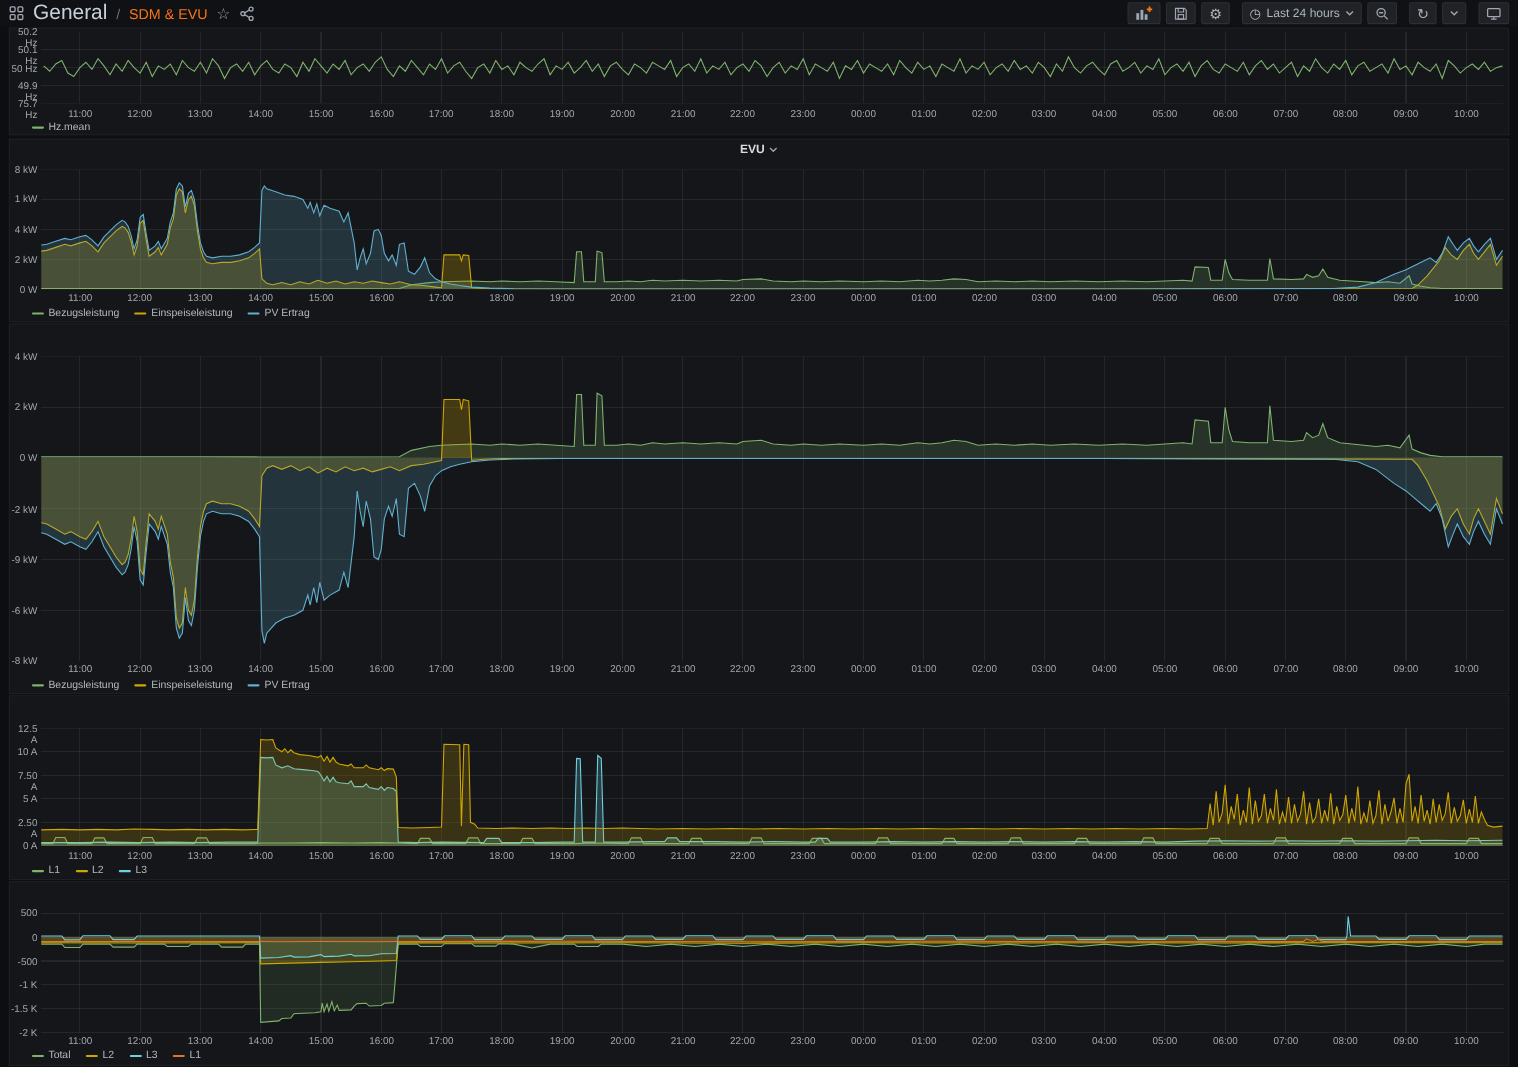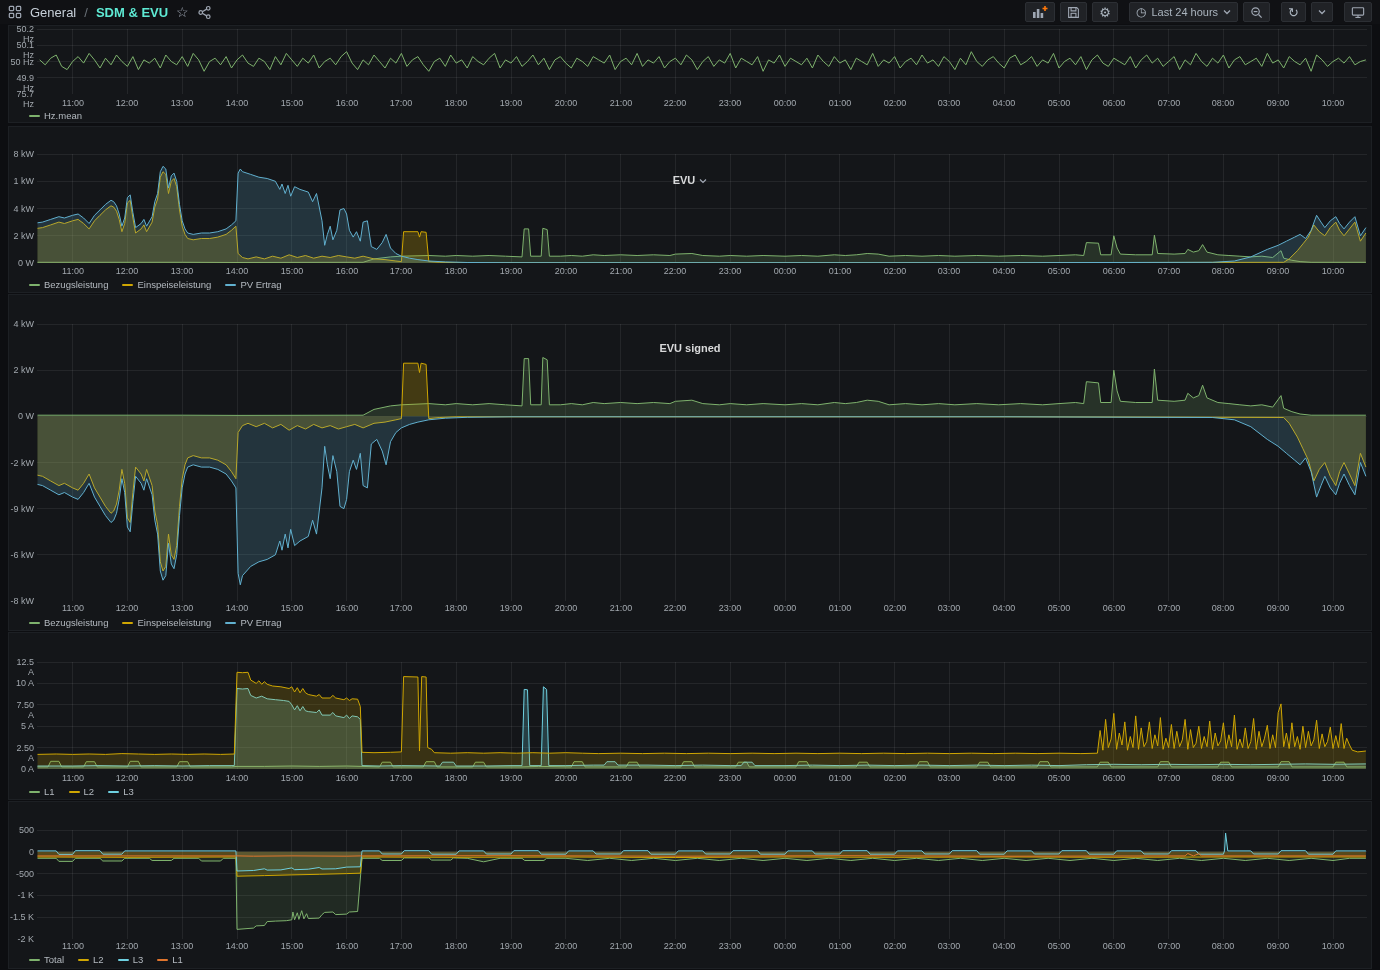--- a/index.html
+++ b/index.html
@@ -1,33 +1,33 @@
 <!DOCTYPE html>
 <html><head>
 <meta charset="utf-8">
 <style>
   html,body{margin:0;padding:0;background:#0d0e11;width:1380px;height:970px;overflow:hidden;
     font-family:"Liberation Sans",sans-serif;-webkit-font-smoothing:antialiased;}
   .topbar{position:absolute;left:0;top:0;width:1380px;height:24px;background:#101114;
     display:flex;align-items:center;justify-content:space-between;padding:0 8px;box-sizing:border-box;}
   .tb-left{display:flex;align-items:center;gap:8px;}
   .tb-icon{color:#9fa7b3;display:inline-flex;align-items:center;font-size:13px;line-height:1;}
-  .crumb-section{color:#c7d0d9;font-size:13px;cursor:pointer;}
+  .crumb-section{color:#c7d0d9;font-size:19px;cursor:pointer;}
   .crumb-sep{color:#6a7178;font-size:13px;}
-  .crumb-title{color:#5eead4;font-size:13px;font-weight:700;cursor:pointer;}
+  .crumb-title{color:#f97316;font-size:13px;font-weight:400;cursor:pointer;}
   .tb-right{display:flex;align-items:center;gap:5px;}
   .tb-btn{height:20px;background:#202226;border:1px solid #2c2f34;border-radius:2px;
     color:#aab4be;display:inline-flex;align-items:center;gap:5px;padding:0 6px;font-size:11px;
     font-family:"Liberation Sans",sans-serif;cursor:pointer;line-height:1;}
   .tb-btn svg{display:block;}
   .tb-glyph{font-size:12px;line-height:1;}
   .panel{position:absolute;left:8px;width:1364px;background:#141619;border:1px solid #1d2024;
     box-sizing:border-box;}
   .ptitle{position:absolute;left:0;top:3px;width:100%;text-align:center;color:#d8d9da;
-    font-size:11px;font-weight:600;cursor:pointer;margin-top:44px;}
+    font-size:11px;font-weight:600;cursor:pointer;}
   .ptitle svg{margin-left:4px;vertical-align:middle;}
   svg.plot{position:absolute;left:28px;}
   .grid{stroke:rgba(255,255,255,0.07);stroke-width:1;shape-rendering:crispEdges;}
   .ylab{position:absolute;left:0;width:25px;text-align:right;color:#a2a8ae;font-size:9px;line-height:10px;}
   .xlab{position:absolute;width:32px;text-align:center;color:#a2a8ae;font-size:9px;line-height:10px;}
   .legend{position:absolute;left:20px;display:flex;gap:14px;align-items:center;}
   .litem{display:inline-flex;align-items:center;gap:4px;color:#b4bac0;font-size:9.5px;cursor:pointer;}
   .lkey{display:inline-block;width:11px;height:2px;border-radius:1px;}
 </style>
 </head>
@@ -248,21 +248,20 @@
       <span class="xlab" style="left:1198px;top:139px">08:00</span>
       <span class="xlab" style="left:1253px;top:139px">09:00</span>
       <span class="xlab" style="left:1308px;top:139px">10:00</span>
       <div class="legend" style="top:152px">
         <span class="litem"><span class="lkey" style="background:#7eb26d"></span>Bezugsleistung</span>
         <span class="litem"><span class="lkey" style="background:#cfa602"></span>Einspeiseleistung</span>
         <span class="litem"><span class="lkey" style="background:#61b0cf"></span>PV Ertrag</span>
       </div>
     </div>
     <div class="panel" style="top: 294px; height: 337px;">
-      <div class="ptitle">EVU signed</div>
       <svg class="plot" style="top:29px" width="1330" height="277" viewBox="0 0 1330 277" preserveAspectRatio="none">
         <line class="grid" x1="0" x2="1330" y1="0.0" y2="0.0"></line>
         <line class="grid" x1="0" x2="1330" y1="46.2" y2="46.2"></line>
         <line class="grid" x1="0" x2="1330" y1="92.3" y2="92.3"></line>
         <line class="grid" x1="0" x2="1330" y1="138.5" y2="138.5"></line>
         <line class="grid" x1="0" x2="1330" y1="184.7" y2="184.7"></line>
         <line class="grid" x1="0" x2="1330" y1="230.8" y2="230.8"></line>
         <line class="grid" x1="0" x2="1330" y1="277.0" y2="277.0"></line>
         <line class="grid" y1="0" y2="277" x1="35.6" x2="35.6"></line>
         <line class="grid" y1="0" y2="277" x1="90.4" x2="90.4"></line>

